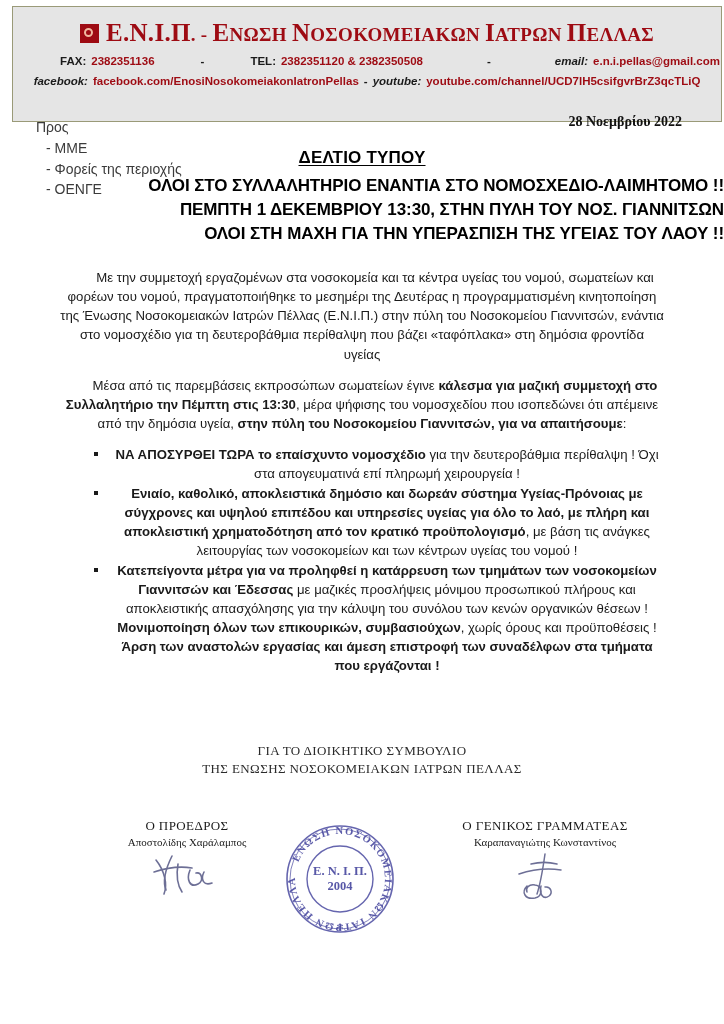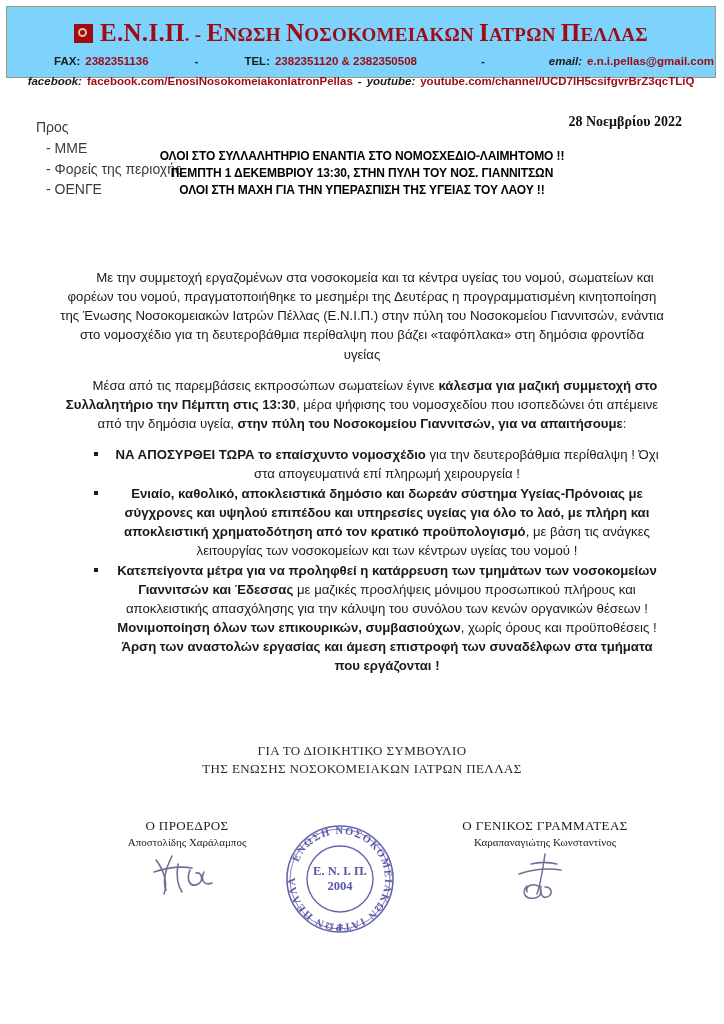--- a/index.html
+++ b/index.html
@@ -13,25 +13,25 @@
     height: 1024px;
     position: relative;
     font-family: "Liberation Sans", sans-serif;
     color: #000000;
     overflow: hidden;
   }
 
   
   .letterhead {
     position: absolute;
-    left: 6px;
+    left: 12px;
     top: 6px;
     width: 710px;
-    height: 72px;
-    background: #7dd3fc;
+    height: 116px;
+    background: #e5e5e5;
     border: 1px solid #9a9a78;
     box-sizing: border-box;
   }
   .lh-title-row {
     display: flex;
     align-items: center;
     justify-content: center;
     gap: 7px;
     height: 42px;
     padding-top: 4px;
@@ -143,24 +143,25 @@
   }
   .hl-kicker {
     font-size: 17px;
     font-weight: bold;
     text-decoration: underline;
     text-underline-offset: 2px;
     letter-spacing: 0.2px;
     margin-bottom: 6px;
   }
   .hl-line {
-    font-size: 12px;
+    font-size: 17px;
     font-weight: bold;
     line-height: 1.42;
     letter-spacing: -0.1px;
+    text-align: right;
   }
 
   
   .body-text {
     position: absolute;
     left: 60px;
     top: 268px;
     width: 604px;
     font-size: 13.2px;
     line-height: 1.45;
@@ -299,20 +300,21 @@
   <ul>
     <li>ΜΜΕ</li>
     <li>Φορείς της περιοχής</li>
     <li>ΟΕΝΓΕ</li>
   </ul>
 </div>
 
 <div class="doc-date">28 Νοεμβρίου 2022</div>
 
 <div class="headline-block">
+  <div class="hl-kicker">ΔΕΛΤΙΟ ΤΥΠΟΥ</div>
   <div class="hl-line">ΟΛΟΙ ΣΤΟ ΣΥΛΛΑΛΗΤΗΡΙΟ ΕΝΑΝΤΙΑ ΣΤΟ ΝΟΜΟΣΧΕΔΙΟ-ΛΑΙΜΗΤΟΜΟ !!</div>
   <div class="hl-line">ΠΕΜΠΤΗ 1 ΔΕΚΕΜΒΡΙΟΥ 13:30, ΣΤΗΝ ΠΥΛΗ ΤΟΥ ΝΟΣ. ΓΙΑΝΝΙΤΣΩΝ</div>
   <div class="hl-line">ΟΛΟΙ ΣΤΗ ΜΑΧΗ ΓΙΑ ΤΗΝ ΥΠΕΡΑΣΠΙΣΗ ΤΗΣ ΥΓΕΙΑΣ ΤΟΥ ΛΑΟΥ !!</div>
 </div>
 
 <div class="body-text">
 
   <p class="para">Με την συμμετοχή εργαζομένων στα νοσοκομεία και τα κέντρα υγείας του νομού, σωματείων και φορέων του νομού, πραγματοποιήθηκε το μεσημέρι της Δευτέρας η προγραμματισμένη κινητοποίηση της Ένωσης Νοσοκομειακών Ιατρών Πέλλας (Ε.Ν.Ι.Π.) στην πύλη του Νοσοκομείου Γιαννιτσών, ενάντια στο νομοσχέδιο για τη δευτεροβάθμια περίθαλψη που βάζει «ταφόπλακα» στη δημόσια φροντίδα υγείας</p>
 
   <p class="para">

